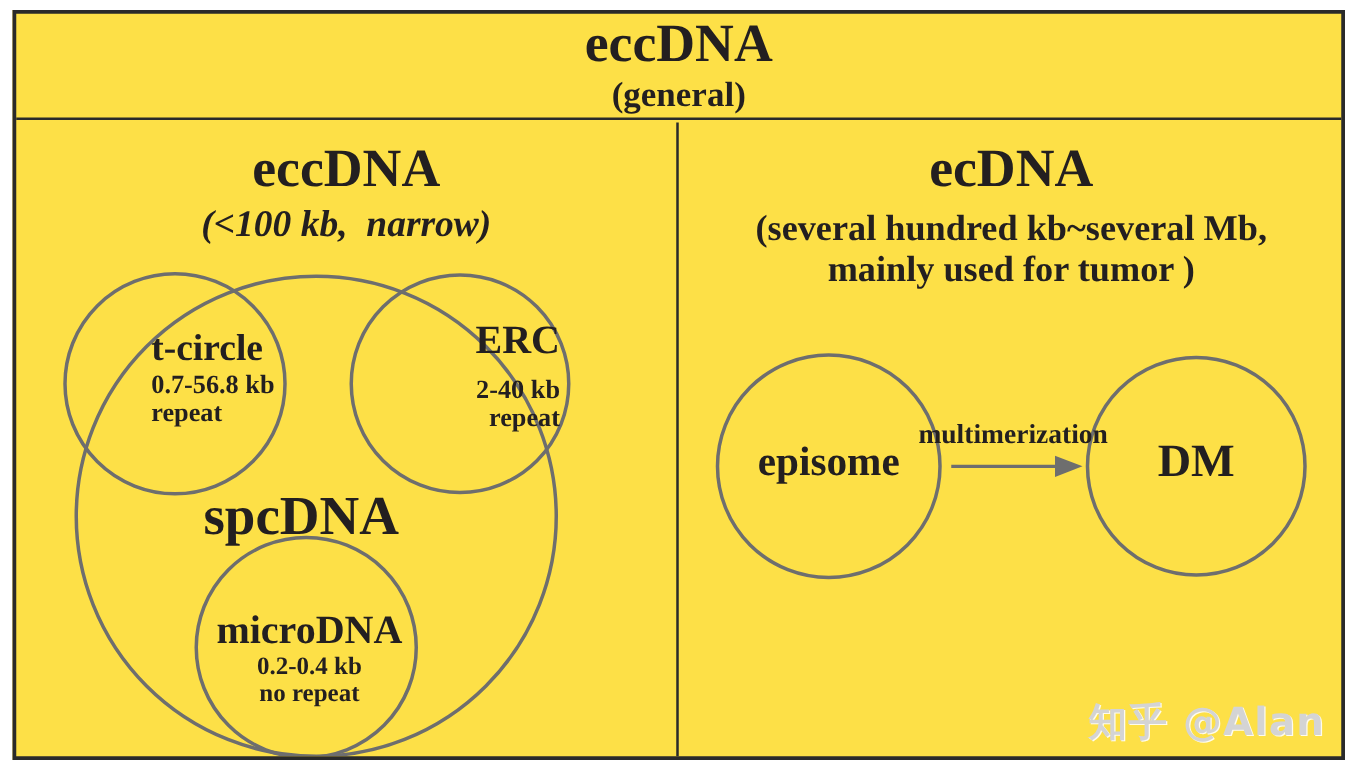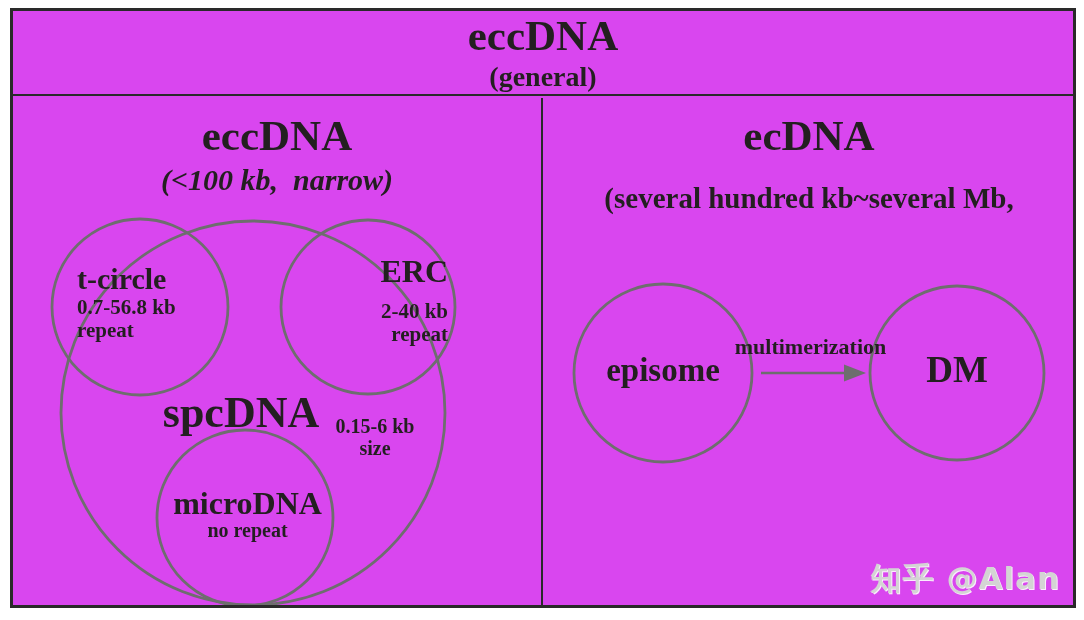--- a/index.html
+++ b/index.html
@@ -16,21 +16,21 @@
     background:var(--bg);
     font-family:"Liberation Serif","DejaVu Serif",serif;
     font-weight:bold;
     color:var(--text);
     overflow:hidden;
   }
   .frame {
     position:absolute; left:10px; top:8px;
     width:1066px; height:600px;
     border:3px solid var(--border);
-    background:#d946ef;
+    background:#fde047;
   }
   
   .header-box {
     position:absolute; left:0; top:0; width:100%; height:85px;
     border-bottom:2px solid var(--border);
     display:flex; flex-direction:column; align-items:center; justify-content:center;
     text-align:center;
   }
   .header-title { font-size:43px; line-height:1; }
   .header-subtitle { font-size:28px; line-height:1; margin-top:6px; }
@@ -43,29 +43,29 @@
   .panel-right { position:absolute; left:532px; top:0; width:528px; height:507px; overflow:hidden; }
   .panel-svg { position:absolute; left:0; top:0; }
   .venn-circle { fill:none; stroke:var(--circle-stroke); stroke-width:2.8; }
   .arrow-line { stroke:var(--circle-stroke); stroke-width:2.6; }
   .arrow-head { fill:var(--circle-stroke); stroke:none; }
   
   .panel-titles { position:relative; text-align:center; padding-top:16px; }
   .panel-title { font-size:43px; line-height:1; }
   .panel-subtitle { font-size:30px; line-height:1; margin-top:8px;font-style:italic; }
   .panel-subtitle-sm { font-size:29px; line-height:1.15; }
-  .mt7 { margin-top:25px; }
+  .mt7 { margin-top:10px; }
   
   .abs { position:absolute; }
   .lbl-lg  { font-size:30px; line-height:1; }
   .lbl-xl  { font-size:32px; line-height:1; }
   .lbl-xxl { font-size:44px; line-height:1; }
   .lbl-sm  { font-size:21px; line-height:1.08; }
   .lbl-xs  { font-size:20px; line-height:1.12; }
-  .t-left  { text-align:left; }
+  .t-left  { text-align:left;margin-left:44px; }
   .t-ctr   { text-align:center; }
   .gap-top { margin-top:13px; }
   .gap-top-sm { margin-top:3px; }
   .episome-label { font-size:33px; line-height:1; }
   .dm-label { font-size:37px; line-height:1; }
   .arrow-label { font-size:22px; line-height:1; }
   
   .watermark {
     position:absolute; right:24px; bottom:26px;
     font-family:"DejaVu Sans","Liberation Sans",sans-serif;
@@ -108,42 +108,40 @@
       </div>
 
       <div class="abs t-ctr" style="left:295px; top:157px; width:140px;text-align:right;">
         <div class="lbl-xl">ERC</div>
         <div class="lbl-sm gap-top">2-40 kb</div>
         <div class="lbl-sm">repeat</div>
       </div>
 
       <div class="abs t-ctr lbl-xxl" style="left:148px; top:293px; width:160px;">spcDNA</div>
 
-      <div class="abs t-ctr" style="left:312px; top:317px; width:100px;">
-        <div class="lbl-xs">0.15-6 kb</div>
-        <div class="lbl-xs">size</div>
-      </div>
 
       <div class="abs t-ctr" style="left:152px; top:389px; width:165px;">
         <div class="lbl-xl">microDNA</div>
+        <div class="lbl-xs gap-top-sm">0.2-0.4 kb</div>
         <div class="lbl-xs">no repeat</div>
       </div>
     </div>
 
     <div class="panel-right">
       <svg class="panel-svg" width="528" height="507" viewBox="0 0 528 507">
         <circle class="venn-circle" cx="118" cy="275" r="89"></circle>
         <circle class="venn-circle" cx="412" cy="275" r="87"></circle>
         <line class="arrow-line" x1="216" y1="275" x2="300" y2="275"></line>
         <polygon class="arrow-head" points="299,266.5 299,283.5 321,275"></polygon>
       </svg>
 
       <div class="panel-titles">
         <div class="panel-title">ecDNA</div>
         <div class="panel-subtitle-sm mt7">(several hundred kb~several Mb,</div>
+        <div class="panel-subtitle-sm">mainly used for tumor )</div>
       </div>
 
       <div class="abs t-ctr arrow-label" style="left:178px; top:238px; width:175px;">multimerization</div>
       <div class="abs t-ctr episome-label" style="left:26px; top:256px; width:184px;">episome</div>
       <div class="abs t-ctr dm-label" style="left:332px; top:253px; width:160px;">DM</div>
     </div>
 
   </div>
 </div>
 

